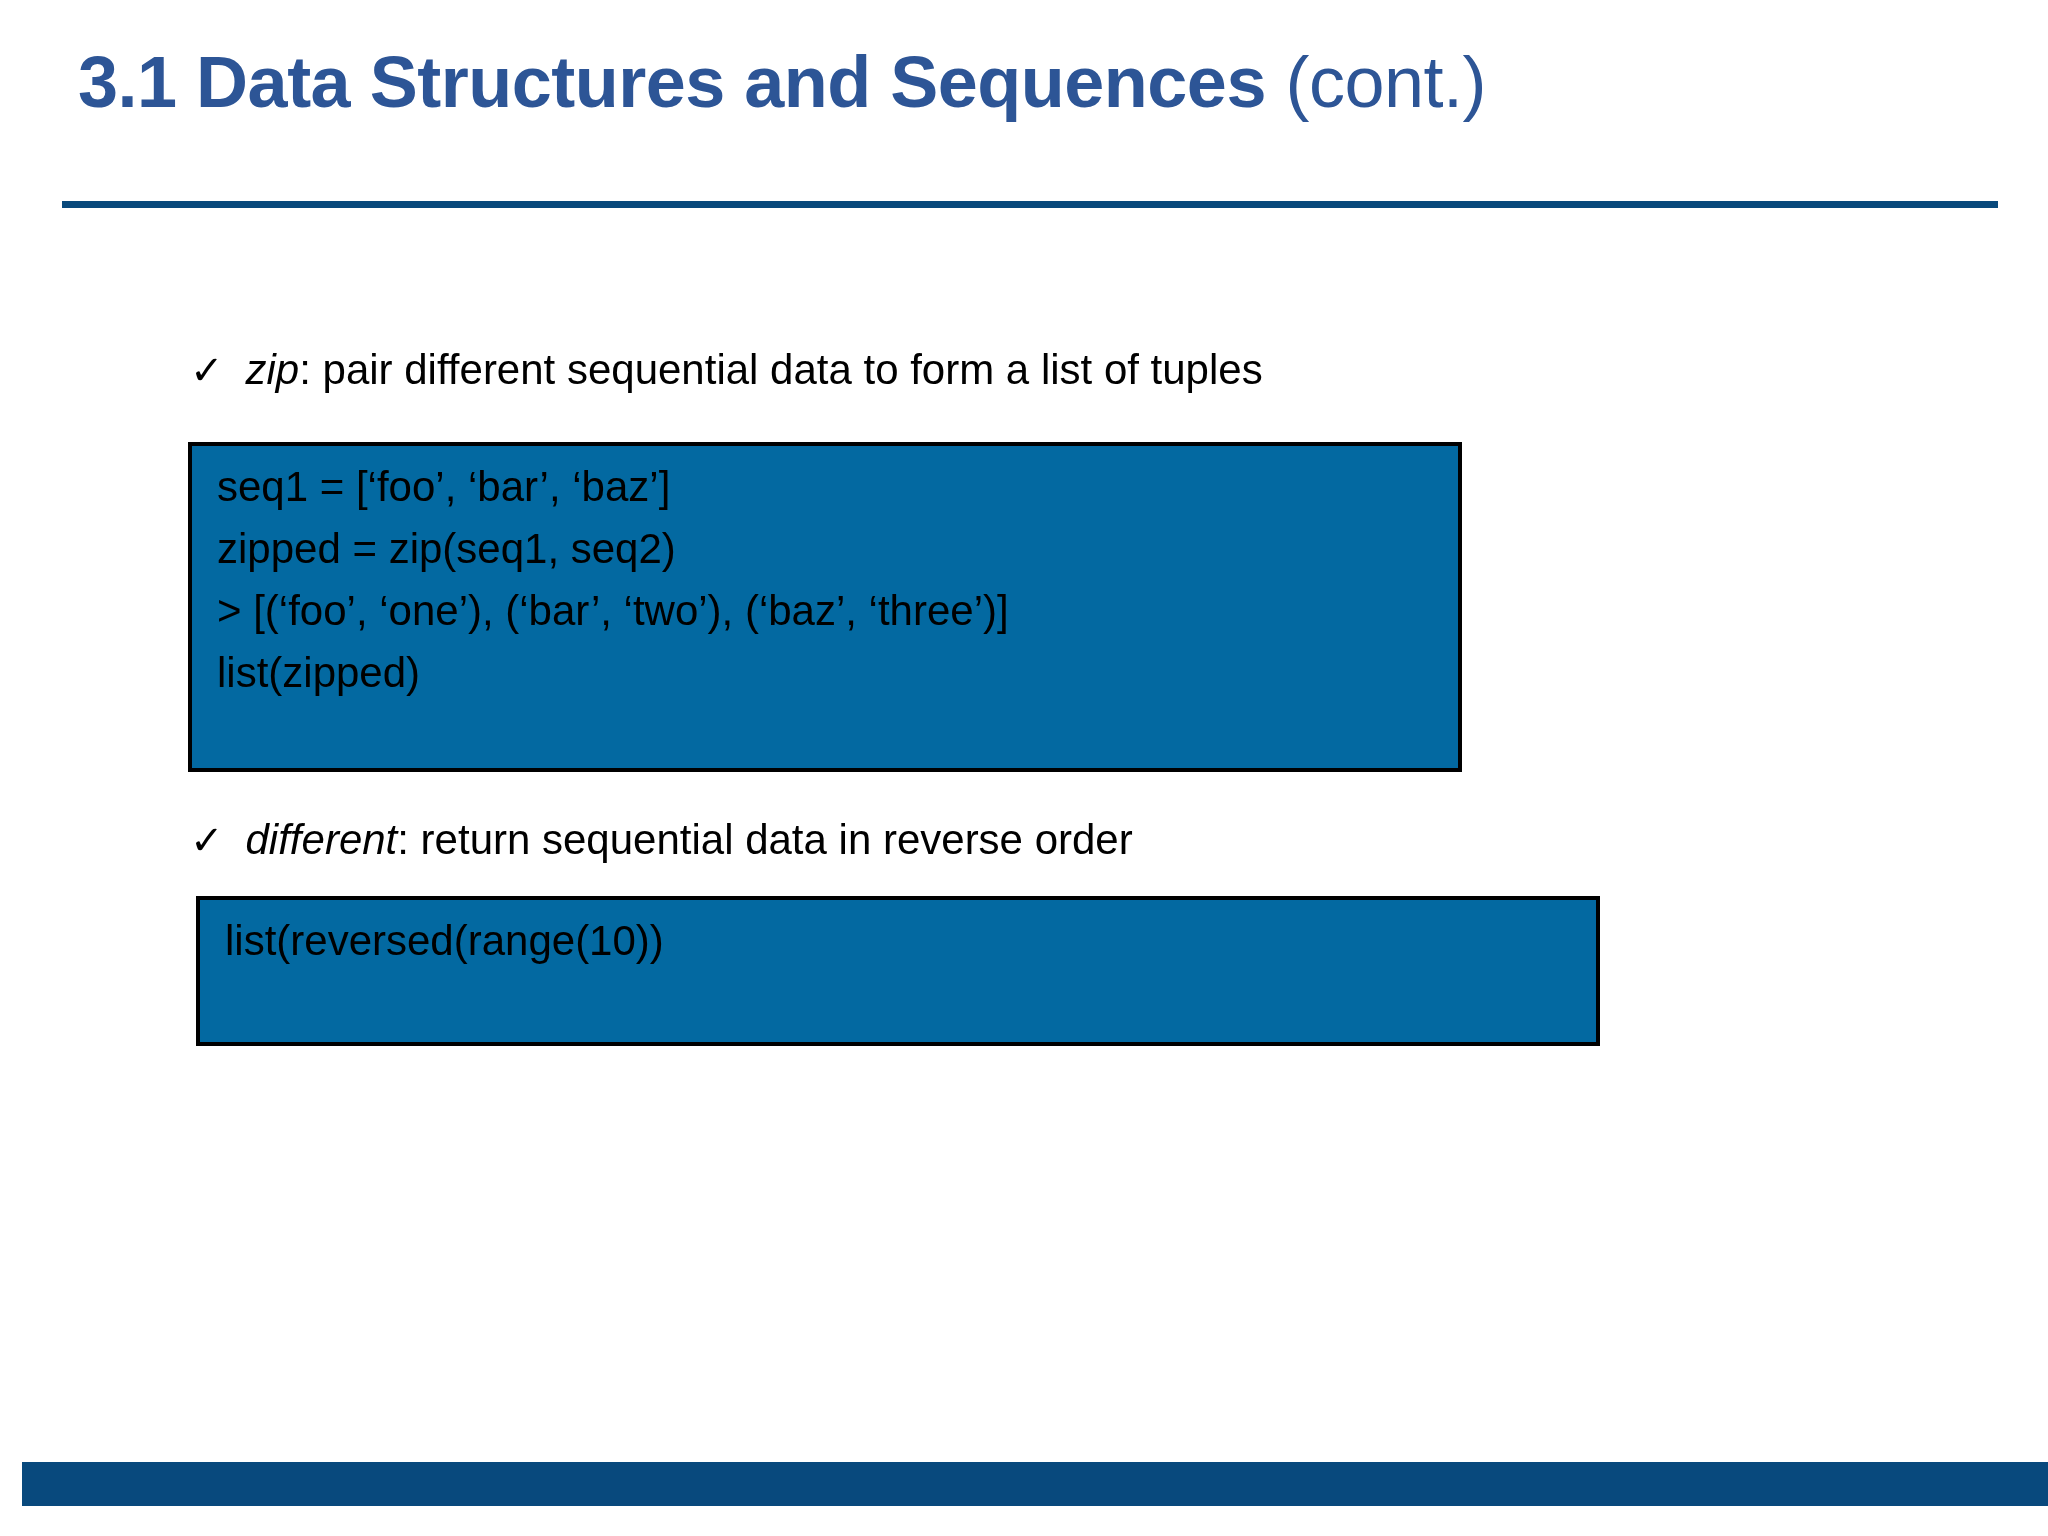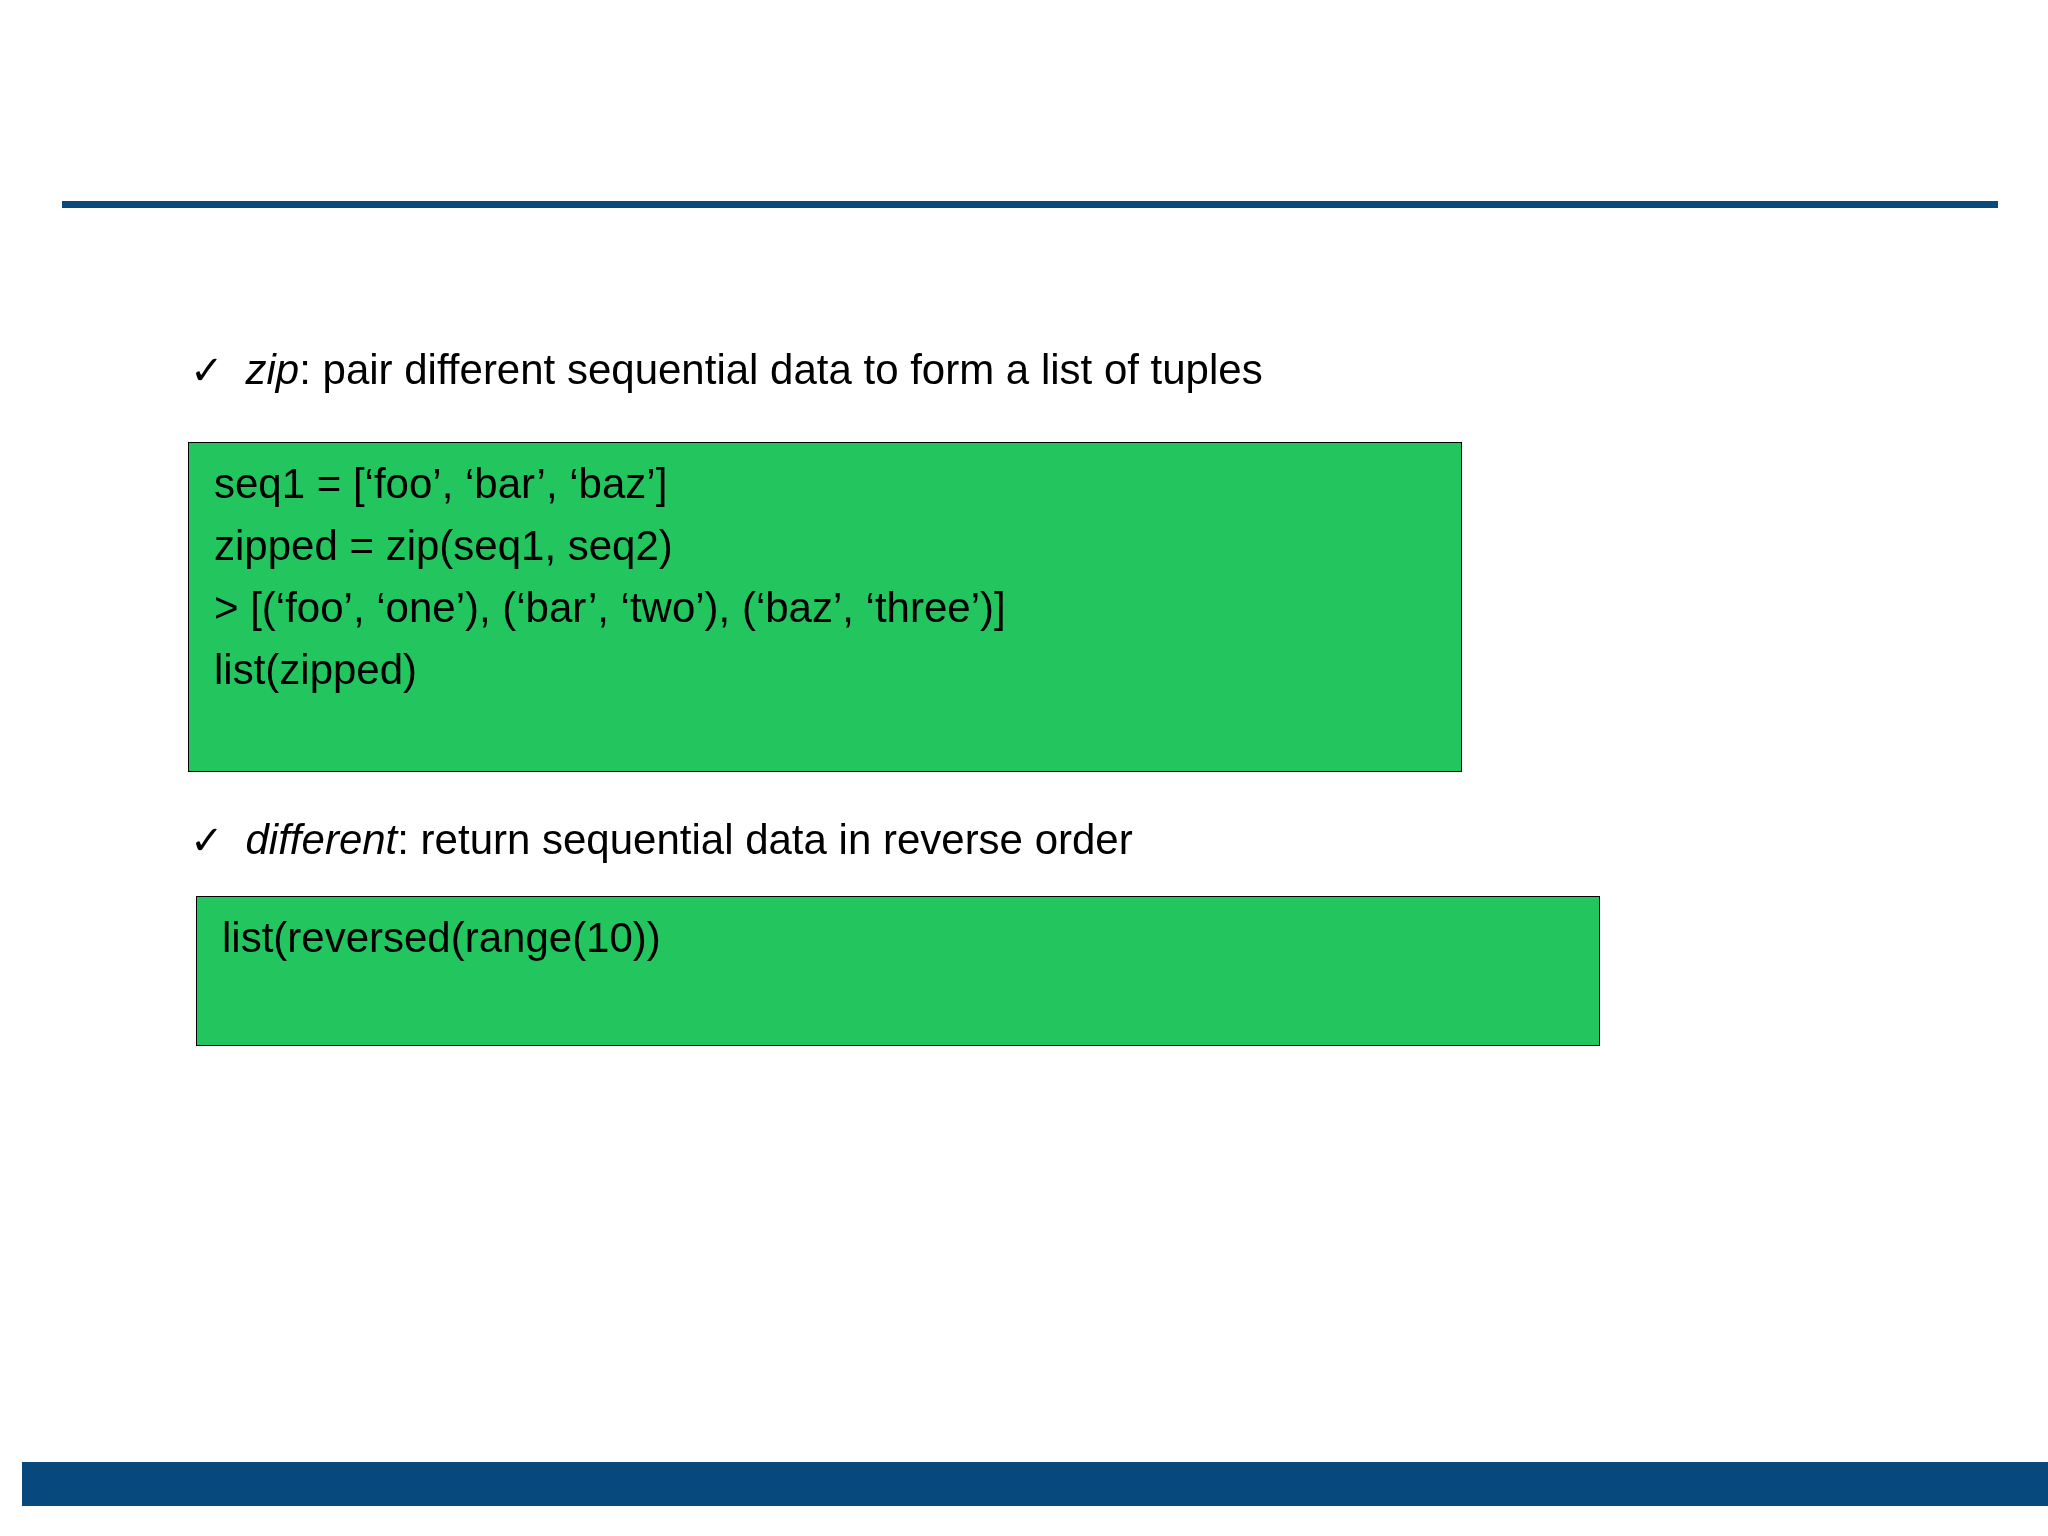--- a/index.html
+++ b/index.html
@@ -91,22 +91,22 @@
     line-height: 1.05;
   }
   .check-row .ital { font-style: italic; }
 
   #check-zip      { left: 190px; top: 348px; }
   #check-reversed { left: 190px; top: 818px; }
 
   
   .codebox {
     position: absolute;
-    border: 1px solid #000000;
-    background: #22c55e;
+    border: 4px solid #000000;
+    background: #0369a1;
     box-sizing: border-box;
   }
   .codebox .lines {
     position: absolute;
     left: 25px;
     top: 10px;
     right: 6px;
   }
   .codebox .line {
     font-size: 42px;
@@ -126,20 +126,23 @@
     width: 2026px;
     height: 44px;
     background: #08497d;
   }
 </style>
 </head>
 <body>
 
 <div class="slide">
 
+  <div class="title">
+    <span class="t-bold">3.1 Data Structures and Sequences</span><span class="t-reg"> (cont.)</span>
+  </div>
 
   <div class="title-rule"></div>
 
 
   <div class="check-row" id="check-zip">
     <span class="ck">✓</span>
     <span class="ctxt"><span class="ital">zip</span><span>: pair different sequential data to form a list of tuples</span></span>
   </div>
 
   <div class="codebox" id="codebox-zip">

